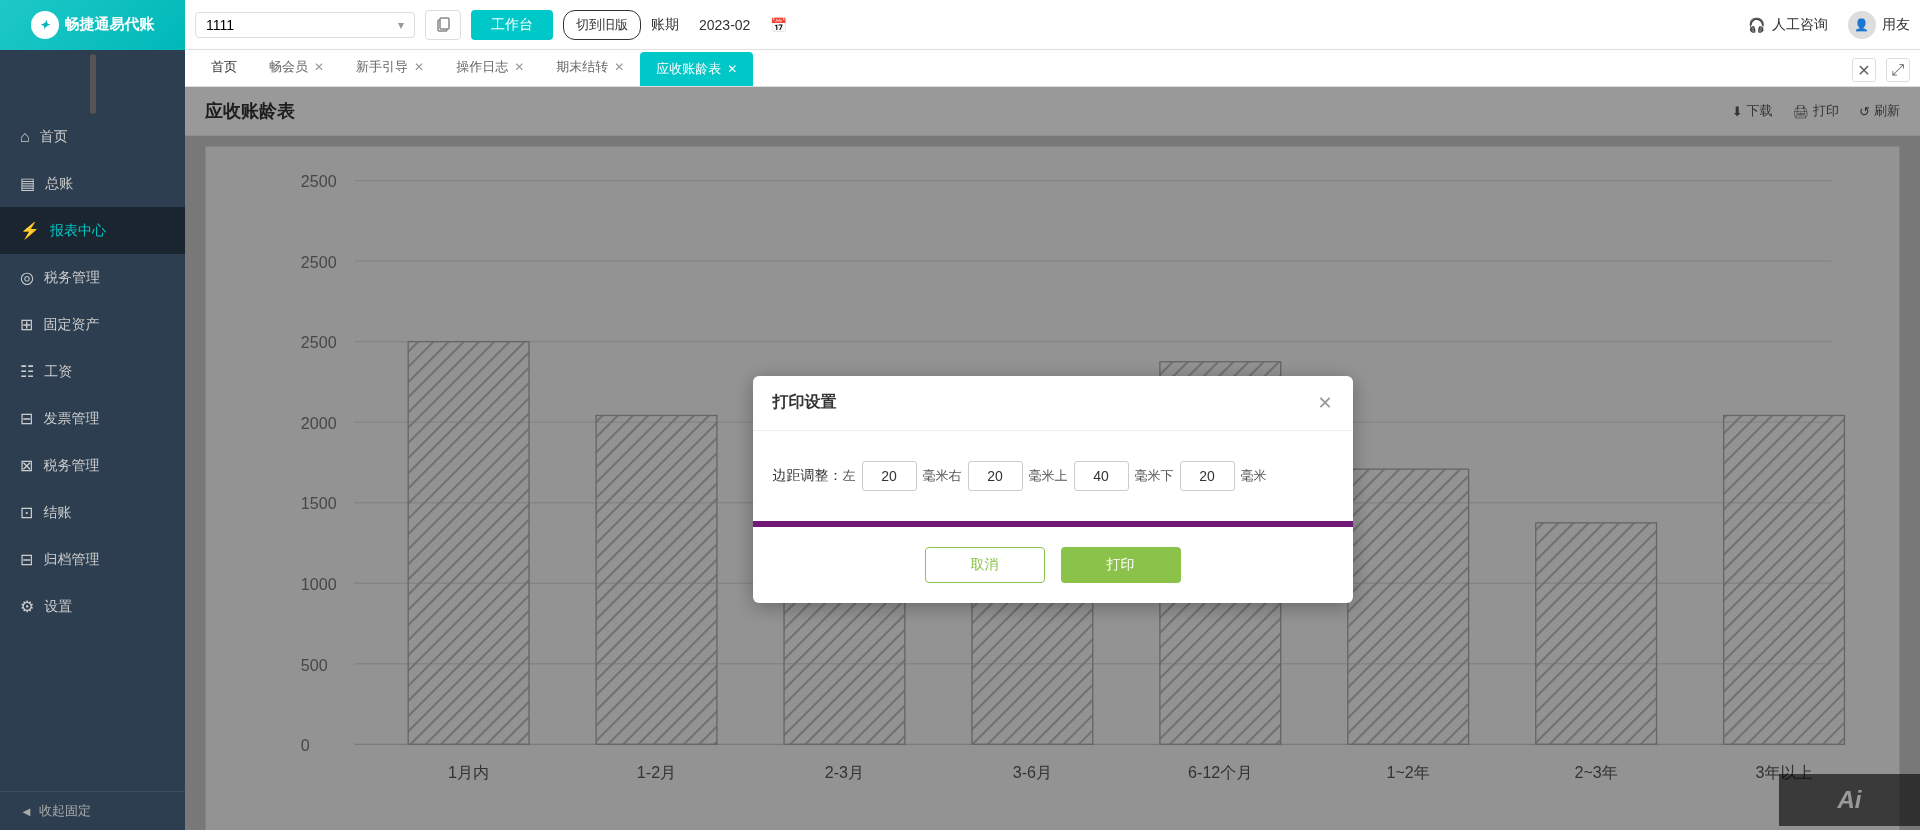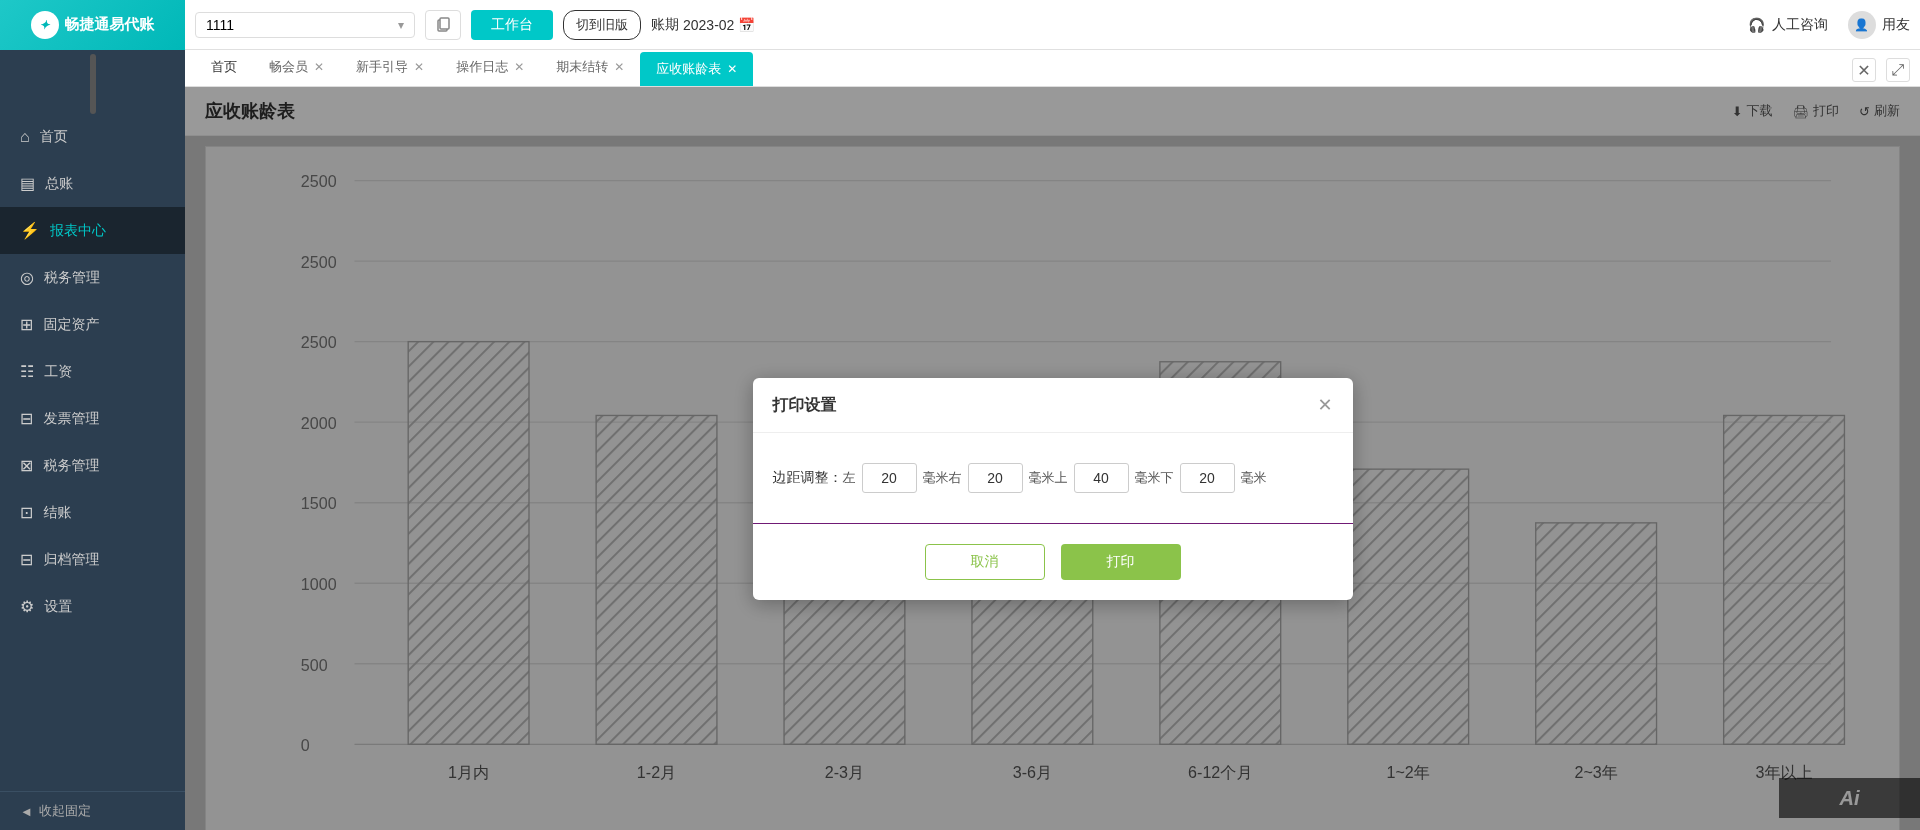--- a/index.html
+++ b/index.html
@@ -70,21 +70,21 @@
     .switch-old-btn {
       border: 1px solid #333;
       background: #fff;
       border-radius: 12px;
       padding: 5px 12px;
       cursor: pointer;
       font-size: 13px;
       color: #333;
     }
     .period-area {
-      display: flex; align-items: center; gap: 4px;
+      display: flex; align-items: center; gap: 20px;
       font-size: 14px; color: #333;
     }
     .calendar-icon { color: #666; font-size: 14px; }
     .header-right {
       margin-left: auto;
       display: flex; align-items: center; gap: 20px;
     }
     .consult-btn {
       display: flex; align-items: center; gap: 6px;
       color: #333; cursor: pointer; font-size: 14px;
@@ -264,21 +264,21 @@
       border: 1px solid #ccc;
       border-radius: 3px;
       text-align: center;
       font-size: 14px;
       color: #333;
     }
     .margin-unit { font-size: 13px; color: #555; }
     .modal-footer {
       display: flex; justify-content: center; gap: 16px;
       padding: 20px;
-      border-top: 1px solid #701a75;
+      border-top: 6px solid #701a75;
       align-items: flex-end;
     }
     .btn-cancel {
       width: 120px; height: 36px;
       border: 1px solid #8bc34a;
       background: #fff;
       color: #8bc34a;
       border-radius: 4px;
       cursor: pointer;
       font-size: 14px;
@@ -289,27 +289,27 @@
       background: #8bc34a;
       color: #fff;
       border-radius: 4px;
       cursor: pointer;
       font-size: 14px;
     }
 
     
     .ai-watermark {
       position: fixed;
-      bottom: 12px;
+      bottom: 4px;
       right: 0;
       width: 141px;
-      height: 40px;
+      height: 52px;
       background: rgba(0,0,0,0.6);
       color: white;
-      font-size: 20px;
+      font-size: 24px;
       font-style: italic;
       font-weight: bold;
       display: flex;
       align-items: center;
       justify-content: center;
     }
   </style>
 </head>
 <body>
 

